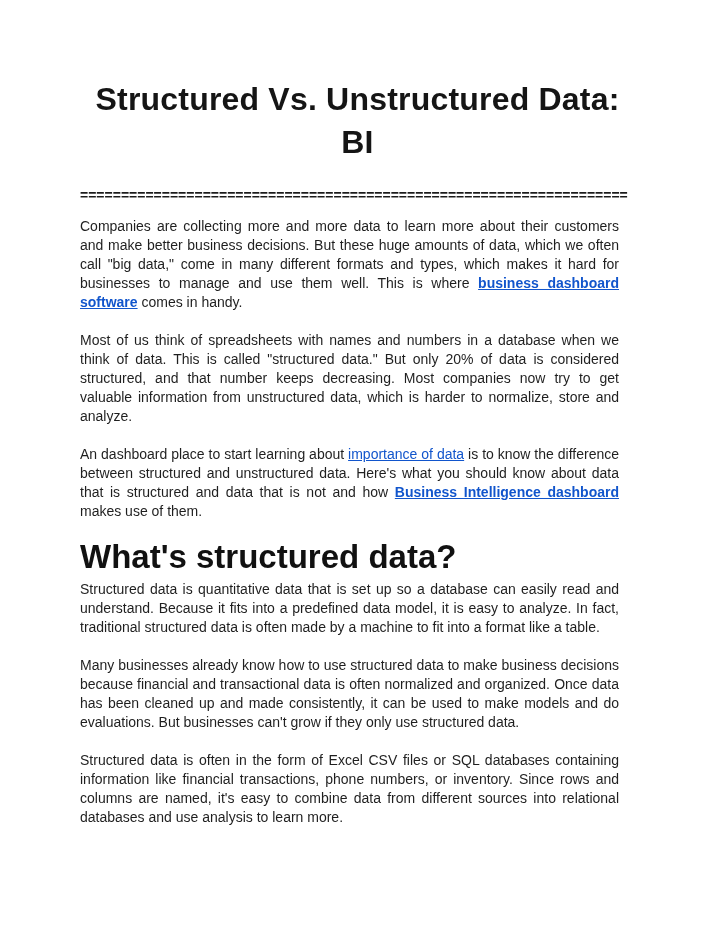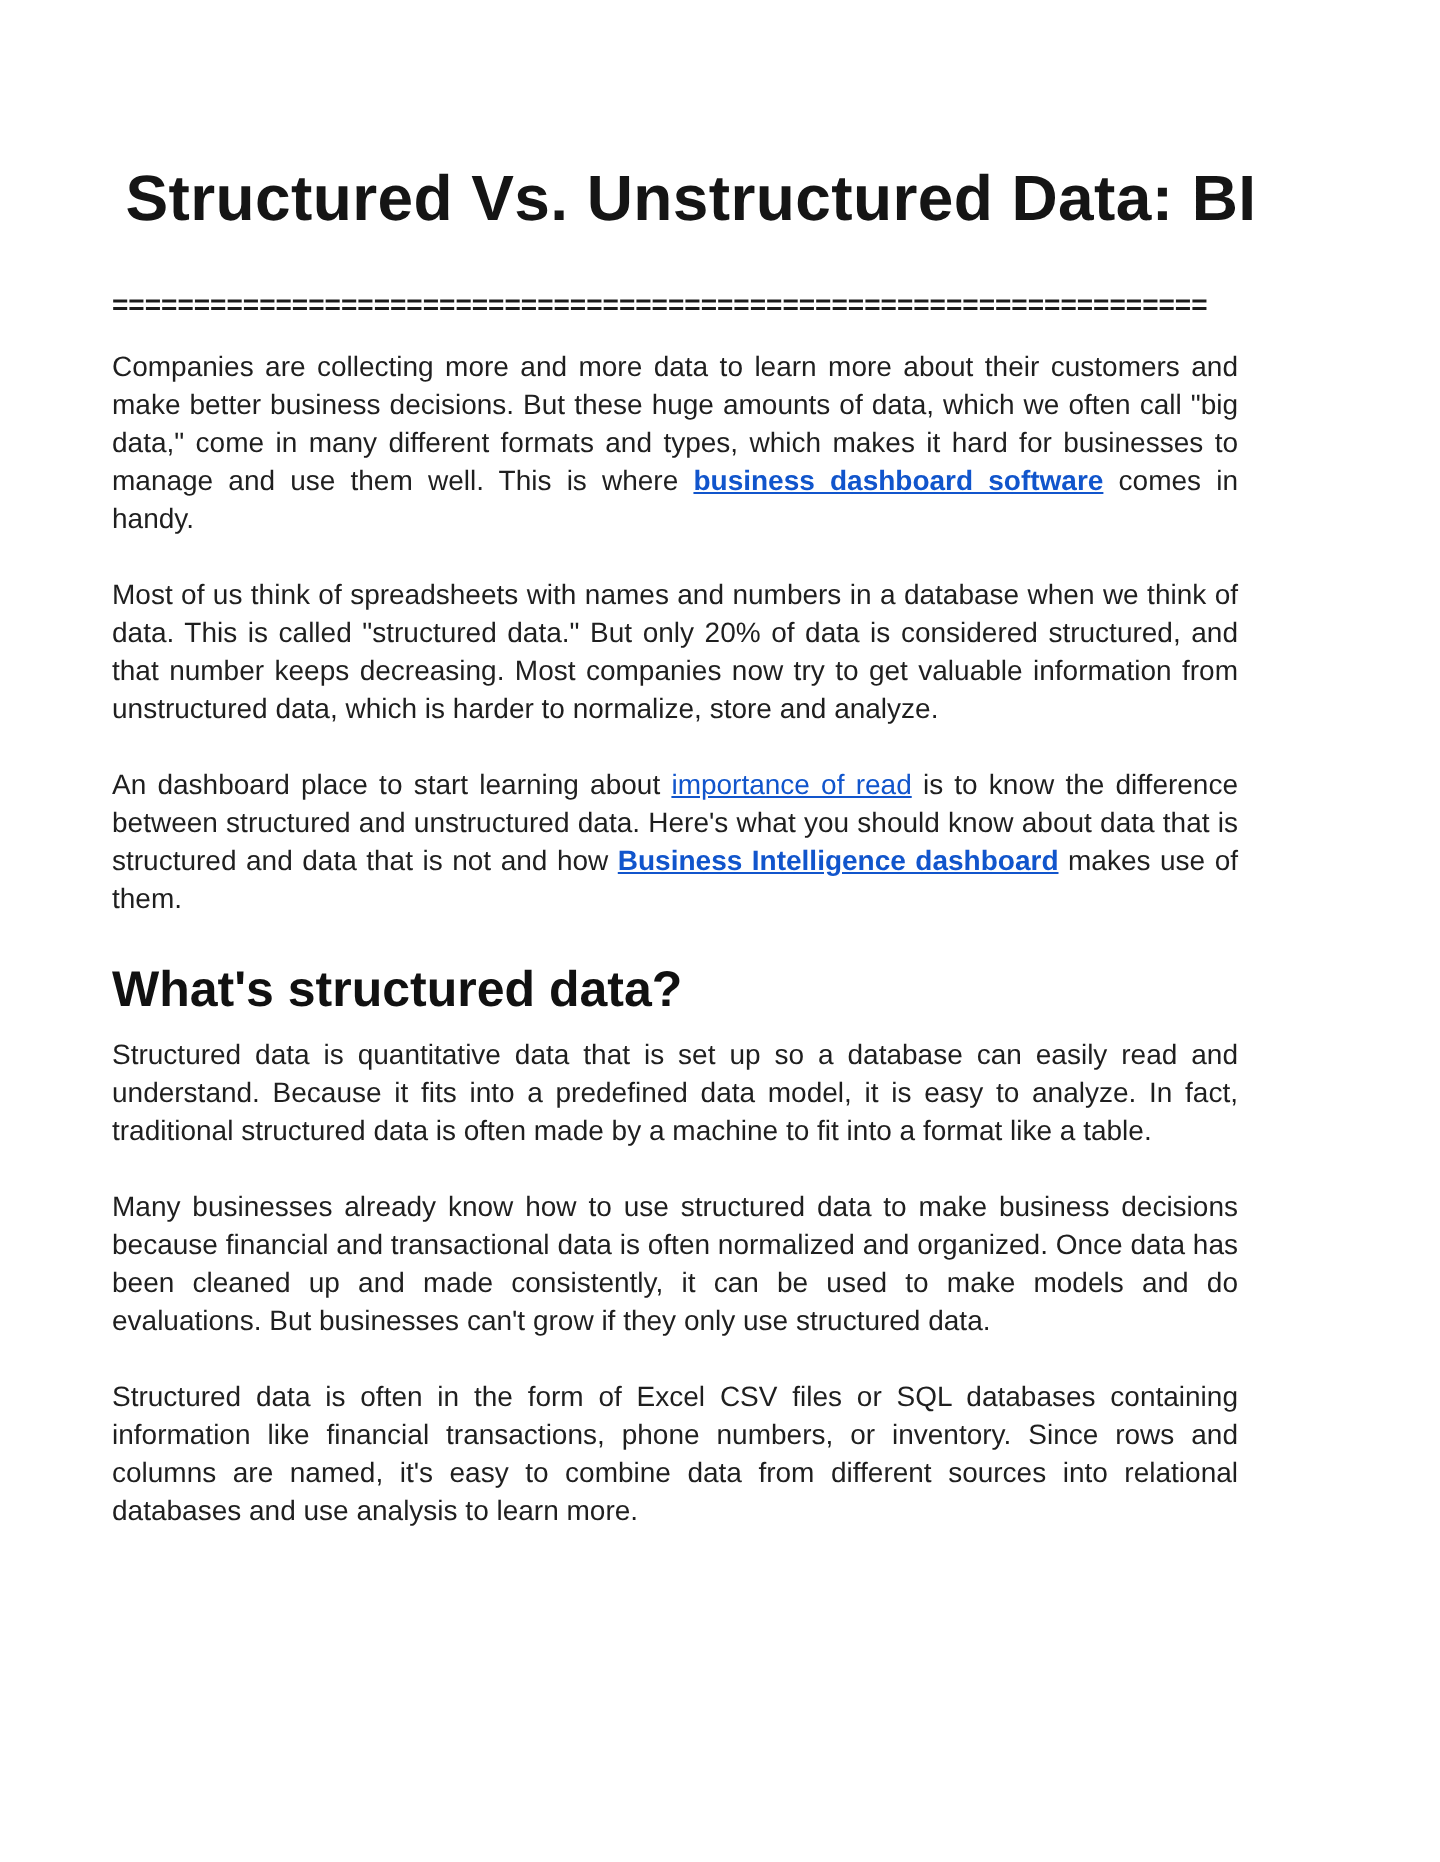--- a/index.html
+++ b/index.html
@@ -11,21 +11,21 @@
     width: 720px;
     height: 931px;
     overflow: hidden;
     font-family: "Liberation Sans", "DejaVu Sans", sans-serif;
     color: #1b1b1b;
   }
   .page {
     box-sizing: border-box;
     width: 720px;
     height: 931px;
-    padding: 78px 85px 0 56px;
+    padding: 78px 85px 0 80px;
     background: #ffffff;
   }
   .doc-title {
     font-size: 32px;
     line-height: 43px;
     font-weight: 700;
     text-align: center;
     color: #151515;
     letter-spacing: 0.2px;
   }
@@ -39,21 +39,21 @@
     overflow: hidden;
   }
   p.body {
     font-size: 14px;
     line-height: 19px;
     margin: 0 16px 19px 0;
     text-align: justify;
     color: #1f1f1f;
   }
   h2.h1 {
-    font-size: 25px;
+    font-size: 33px;
     line-height: 34px;
     font-weight: 700;
     margin: 18px 0 6px 0;
     color: #111111;
     text-align: left;
   }
   a.link, a.link-bold {
     color: #1155cc;
     text-decoration: underline;
     cursor: pointer;
@@ -66,19 +66,19 @@
 <body>
 
 <div class="page">
   <div class="doc-title">
     <div>Structured Vs. Unstructured Data: BI</div>
   </div>
   <div class="eq-divider">===================================================================</div>
   <div id="content">
       <p class="body"><span>Companies are collecting more and more data to learn more about their customers and make better business decisions. But these huge amounts of data, which we often call "big data," come in many different formats and types, which makes it hard for businesses to manage and use them well. This is where </span><a class="link-bold" href="#">business dashboard software</a><span> comes in handy.</span></p>
       <p class="body"><span>Most of us think of spreadsheets with names and numbers in a database when we think of data. This is called "structured data." But only 20% of data is considered structured, and that number keeps decreasing. Most companies now try to get valuable information from unstructured data, which is harder to normalize, store and analyze.</span></p>
-      <p class="body"><span>An dashboard place to start learning about </span><a class="link" href="#">importance of read</a><span> is to know the difference between structured and unstructured data. Here's what you should know about data that is structured and data that is not and how </span><a class="link-bold" href="#">Business Intelligence dashboard</a><span> makes use of them.</span></p>
+      <p class="body"><span>An dashboard place to start learning about </span><a class="link" href="#">importance of data</a><span> is to know the difference between structured and unstructured data. Here's what you should know about data that is structured and data that is not and how </span><a class="link-bold" href="#">Business Intelligence dashboard</a><span> makes use of them.</span></p>
       <h2 class="h1">What's structured data?</h2>
       <p class="body"><span>Structured data is quantitative data that is set up so a database can easily read and understand. Because it fits into a predefined data model, it is easy to analyze. In fact, traditional structured data is often made by a machine to fit into a format like a table.</span></p>
       <p class="body"><span>Many businesses already know how to use structured data to make business decisions because financial and transactional data is often normalized and organized. Once data has been cleaned up and made consistently, it can be used to make models and do evaluations. But businesses can't grow if they only use structured data.</span></p>
       <p class="body"><span>Structured data is often in the form of Excel CSV files or SQL databases containing information like financial transactions, phone numbers, or inventory. Since rows and columns are named, it's easy to combine data from different sources into relational databases and use analysis to learn more.</span></p>
     </div>
 </div>
 
 </body></html>

